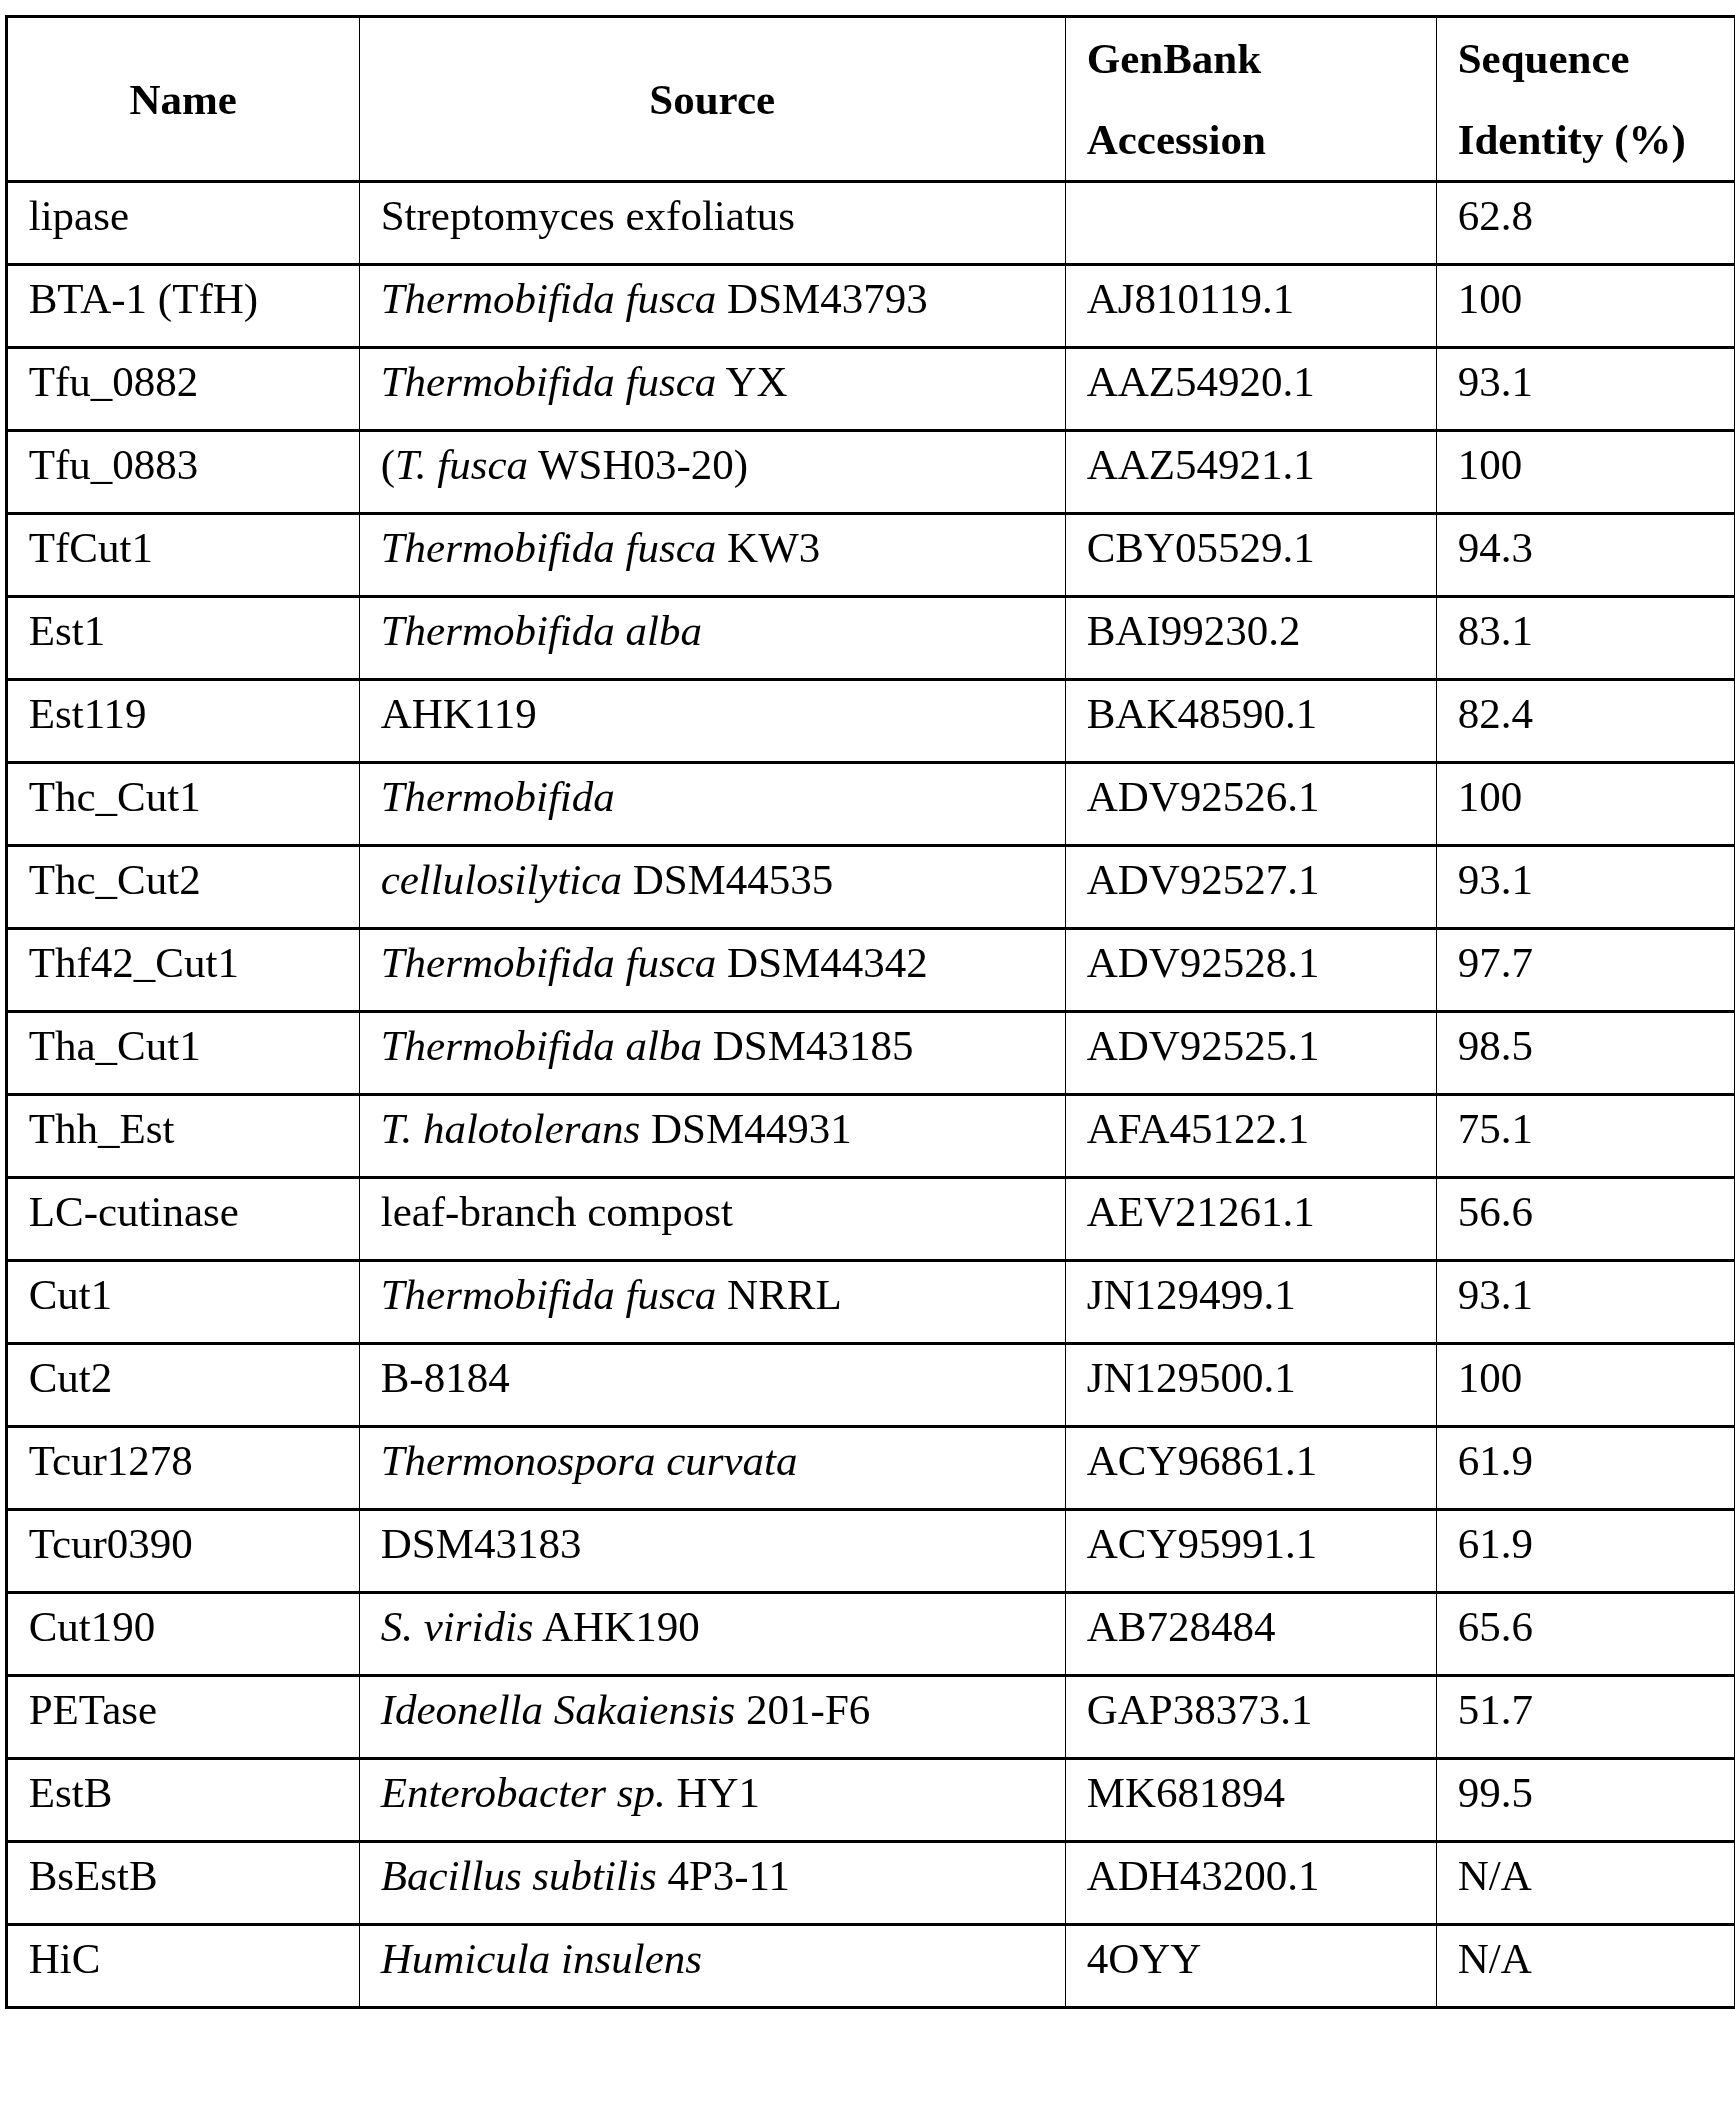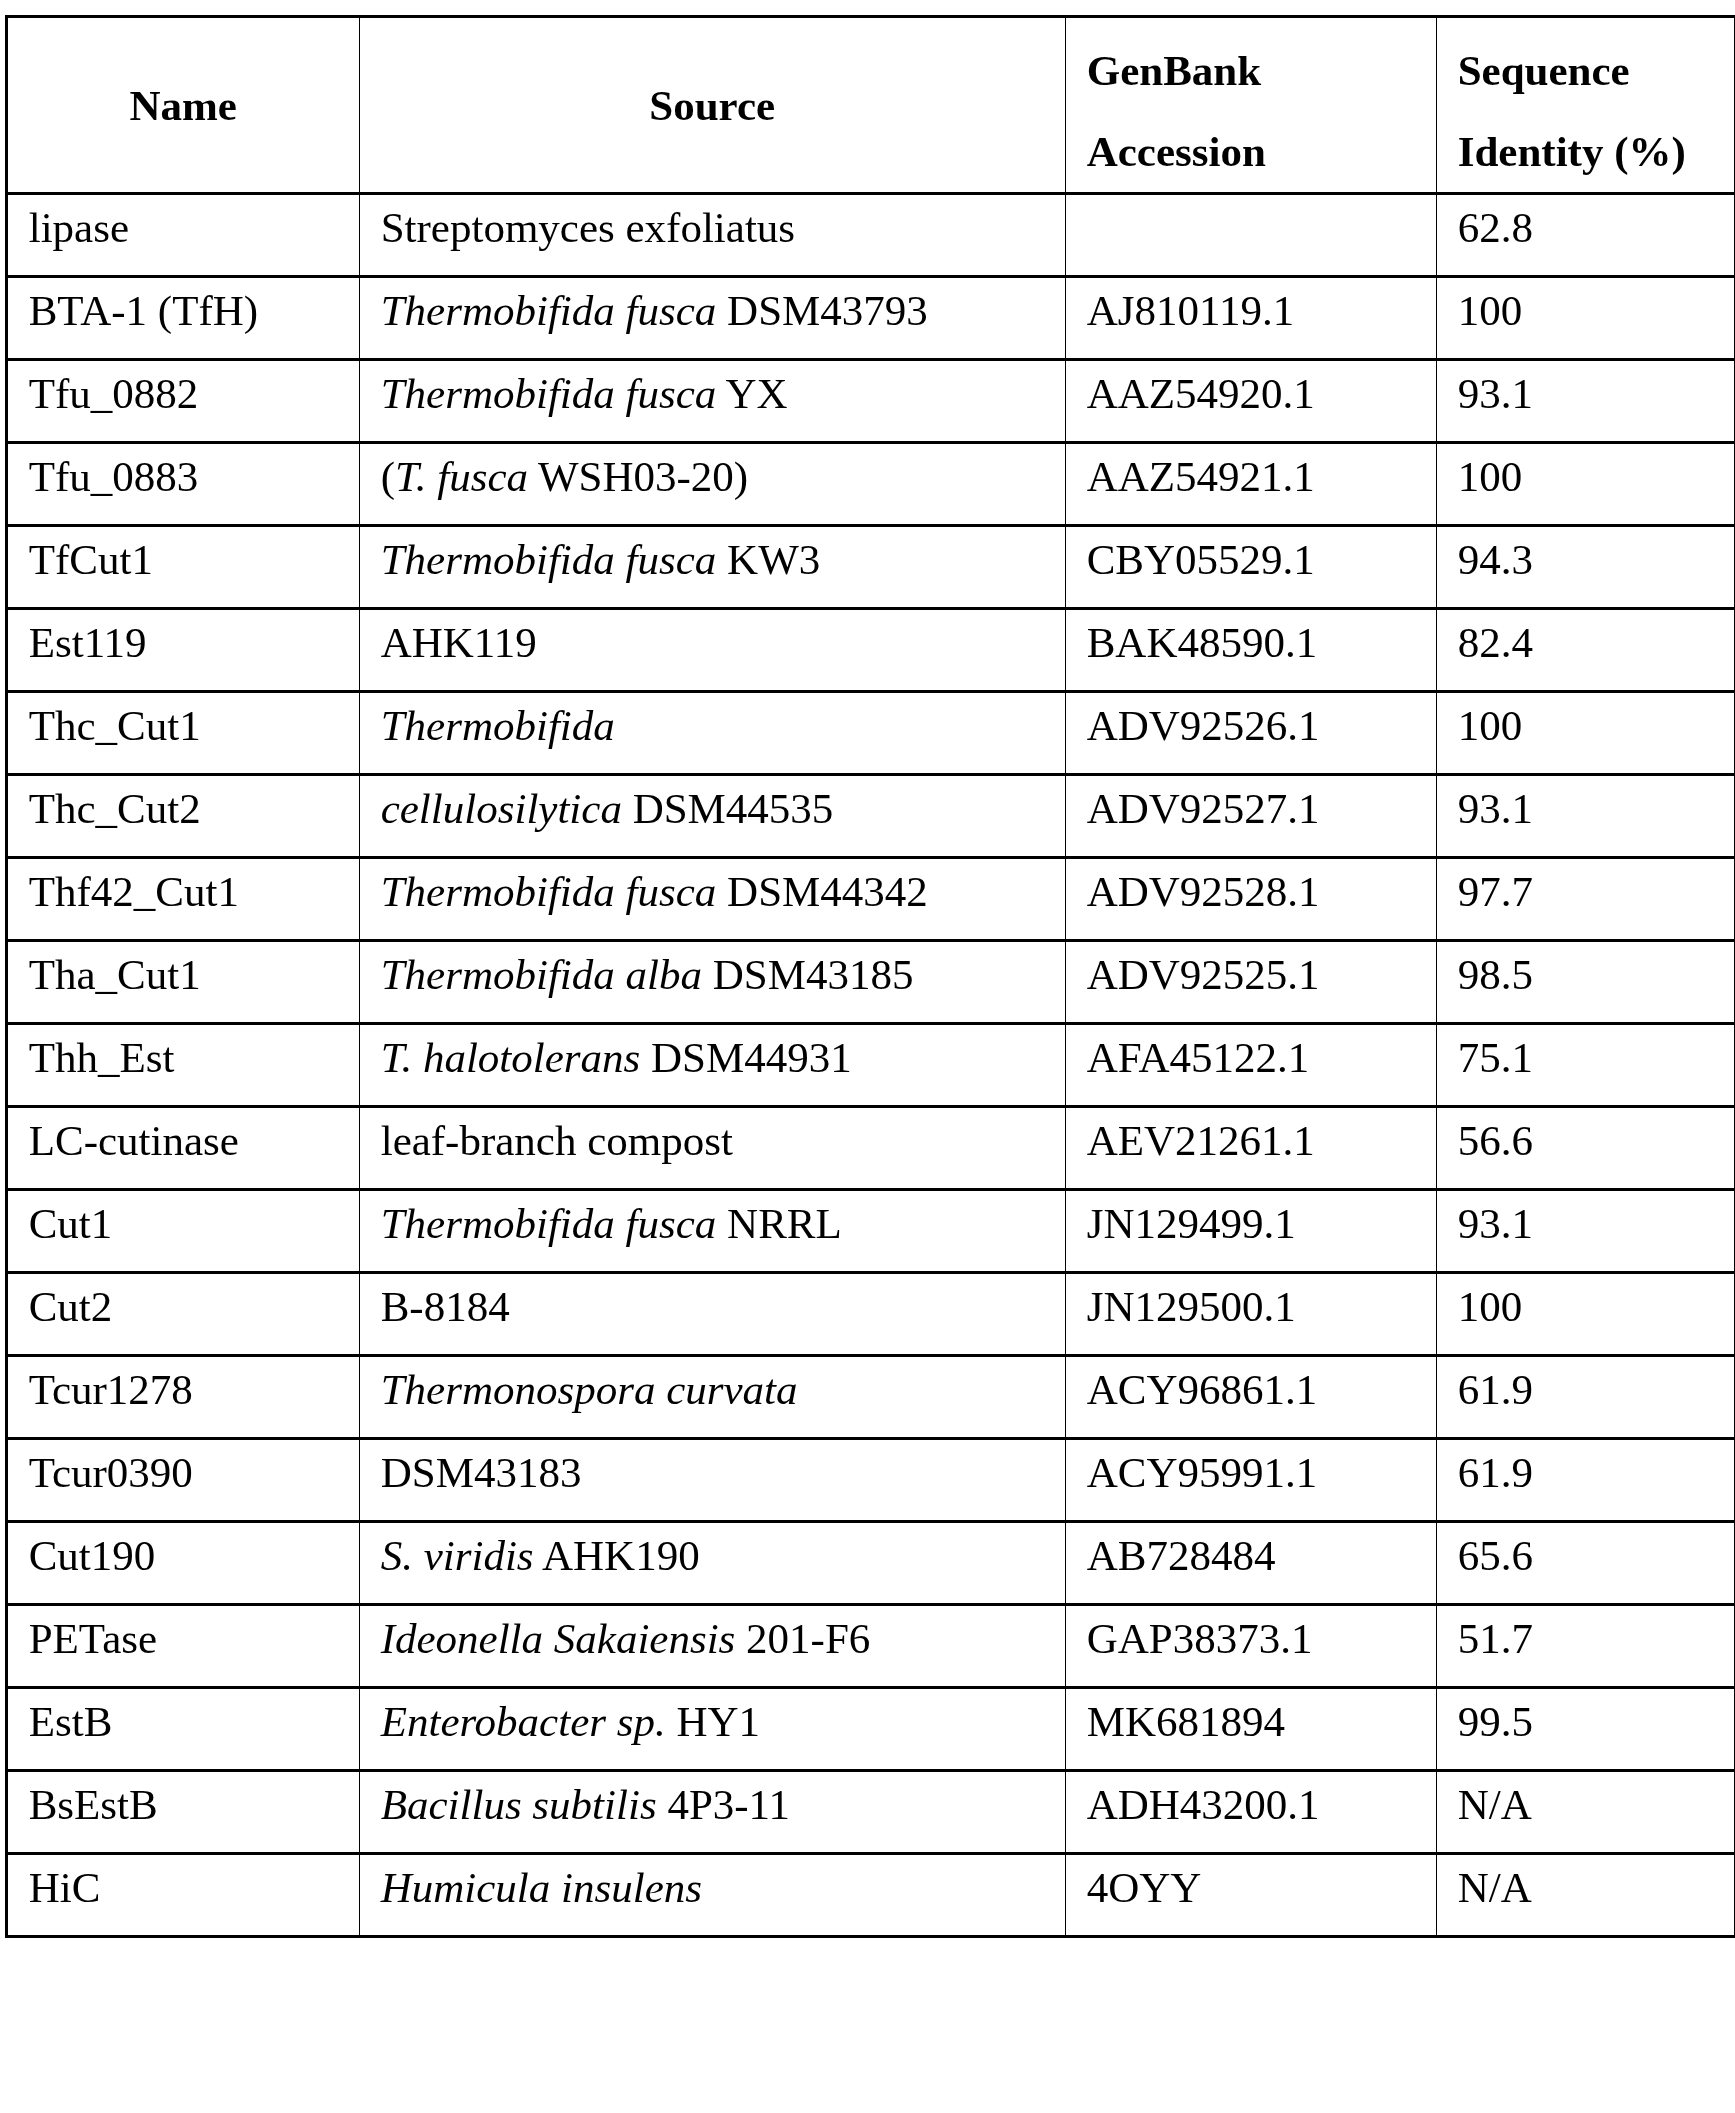--- a/index.html
+++ b/index.html
@@ -15,21 +15,21 @@
   table.seq col.c3 { width: 371px; }
   table.seq col.c4 { width: 299px; }
   table.seq th, table.seq td {
     border-left: 1.9px solid #000; border-right: 1.9px solid #000;
     border-top: 3.8px solid #000; border-bottom: 3.8px solid #000;
     padding: 0 0 0 21px; text-align: left; vertical-align: top;
     font-size: 43px; line-height: 53px;
   }
   table.seq th { font-weight: bold; height: 161px; vertical-align: middle; font-size: 43px; line-height: 81px; }
   table.seq th.center { text-align: center; padding-left: 0; }
-  table.seq th.twoline { vertical-align: top; line-height: 81px; padding-top: 12px; }
+  table.seq th.twoline { vertical-align: top; line-height: 81px; padding-top: 0; }
   table.seq td { height: 79px; padding-top: 5.6px; box-sizing: border-box; }
   table.seq tr.data-row { height: 83px; }
   .it { font-style: italic; }
   .src-indent { padding-left: 11.3px; }
 </style>
 </head>
 <body>
 
 <table class="seq">
   <colgroup>
@@ -69,20 +69,26 @@
         <td>Tfu_0883</td>
         <td class=""><span>(</span><span class="it">T. fusca</span><span> WSH03-20)</span></td>
         <td>AAZ54921.1</td>
         <td>100</td>
       </tr>
       <tr class="data-row">
         <td>TfCut1</td>
         <td class=""><span></span><span class="it">Thermobifida fusca</span><span> KW3</span></td>
         <td>CBY05529.1</td>
         <td>94.3</td>
+      </tr>
+      <tr class="data-row">
+        <td>Est1</td>
+        <td class=""><span></span><span class="it">Thermobifida alba</span><span></span></td>
+        <td>BAI99230.2</td>
+        <td>83.1</td>
       </tr>
       <tr class="data-row">
         <td>Est119</td>
         <td class=""><span></span><span class="it"></span><span>AHK119</span></td>
         <td>BAK48590.1</td>
         <td>82.4</td>
       </tr>
       <tr class="data-row">
         <td>Thc_Cut1</td>
         <td class=""><span></span><span class="it">Thermobifida</span><span></span></td>

